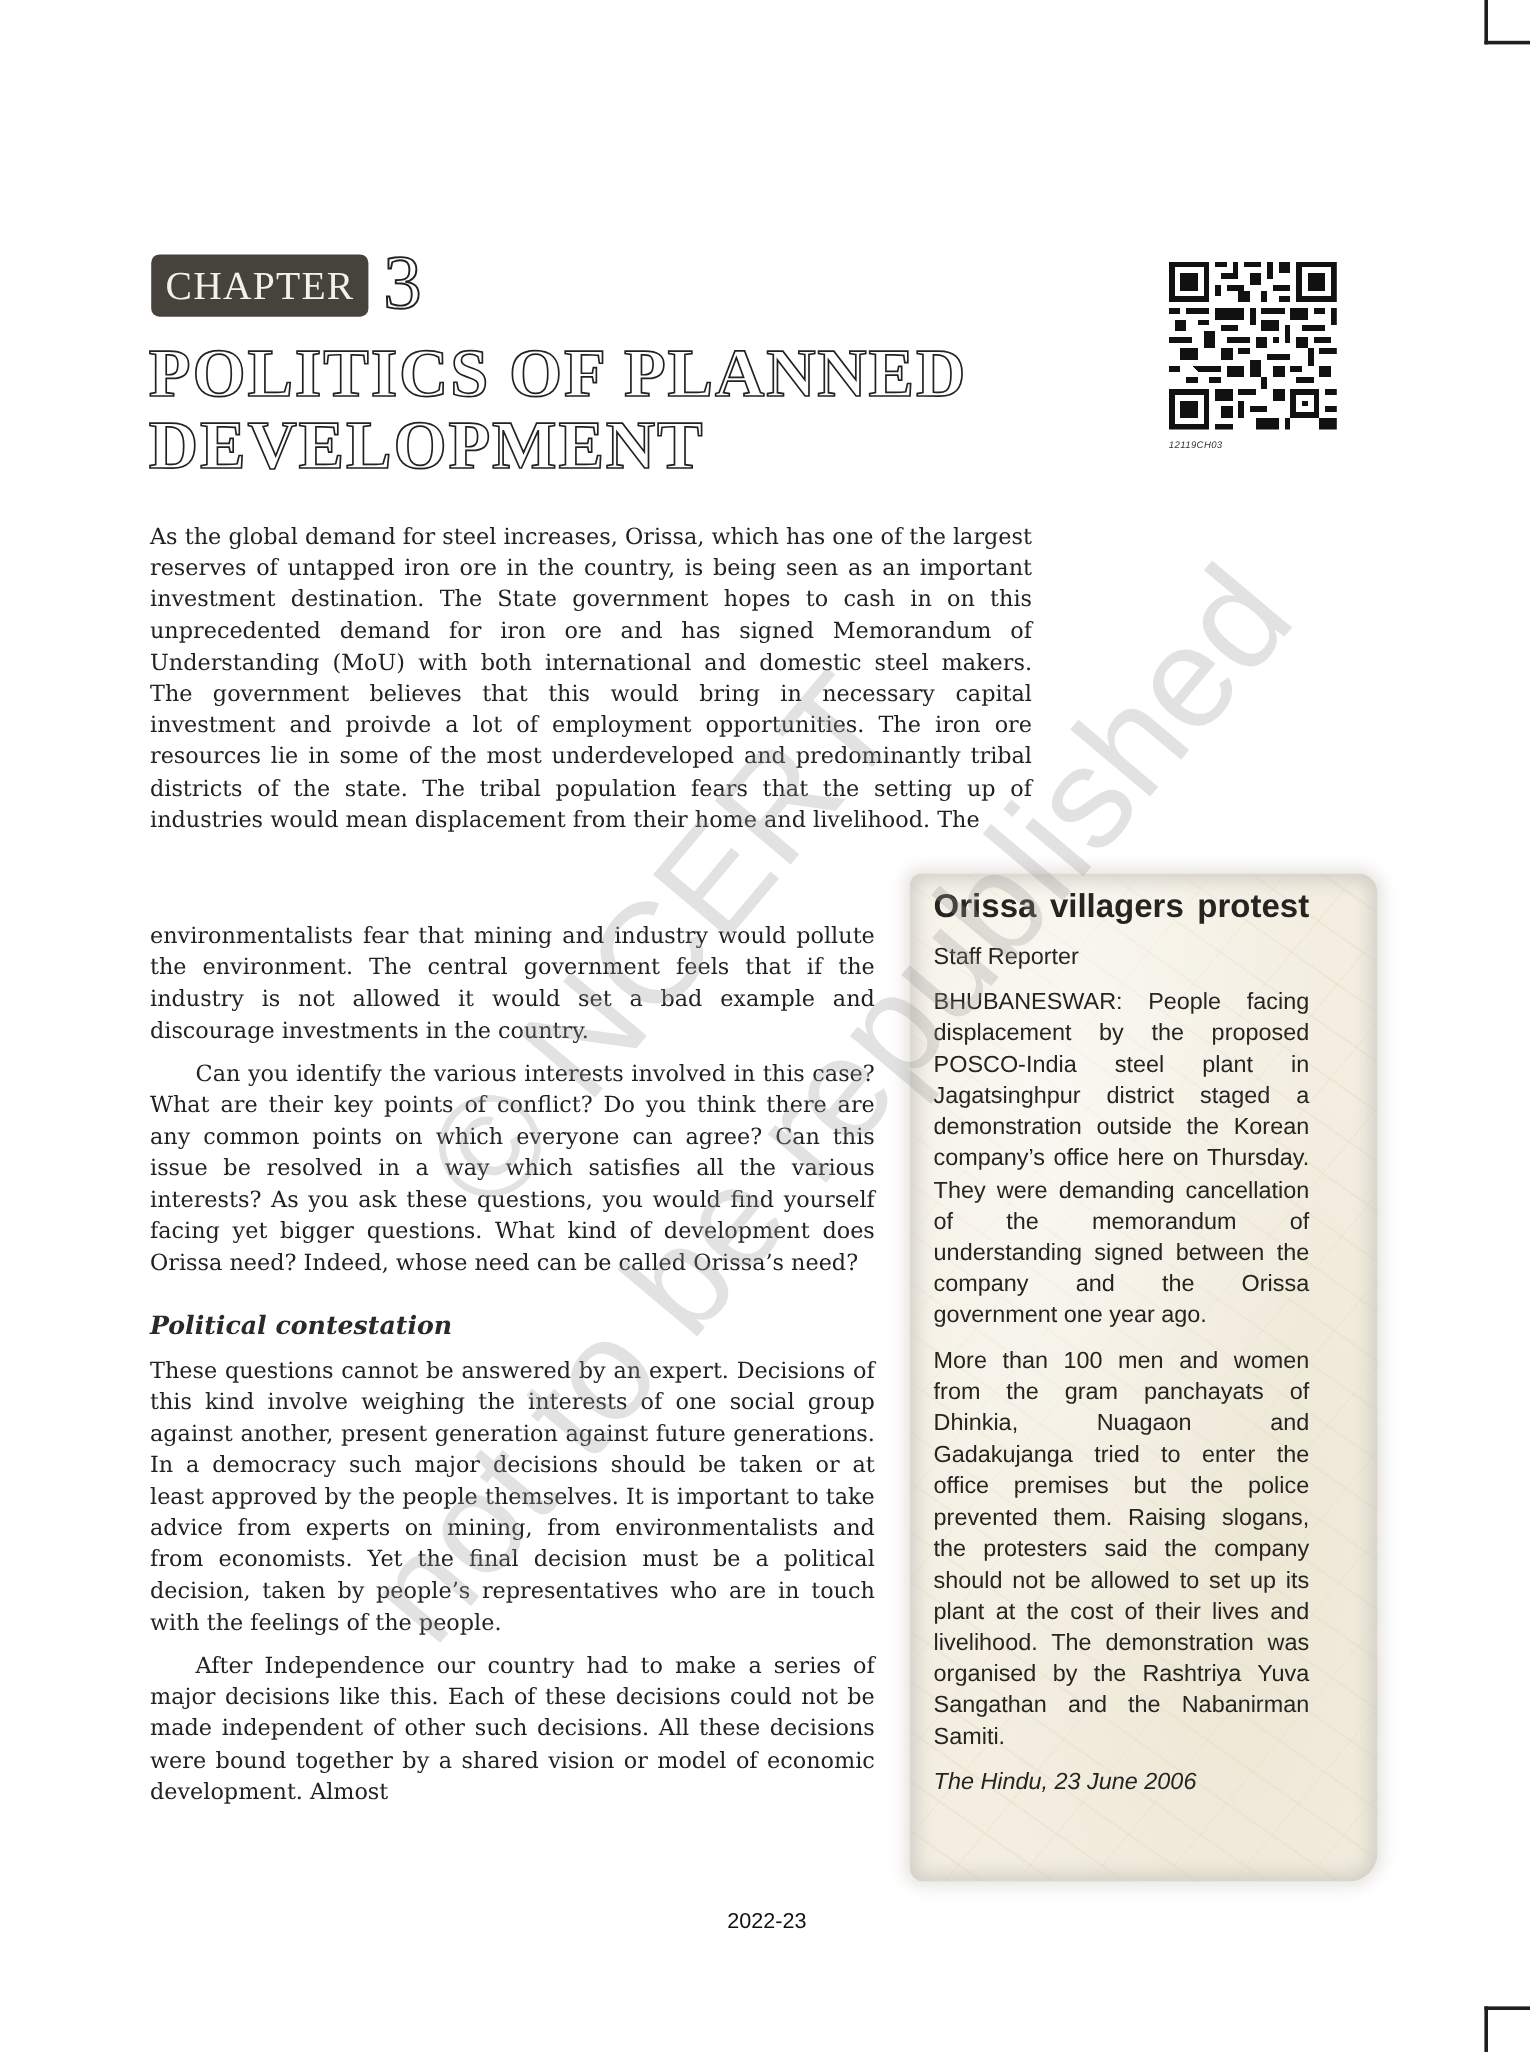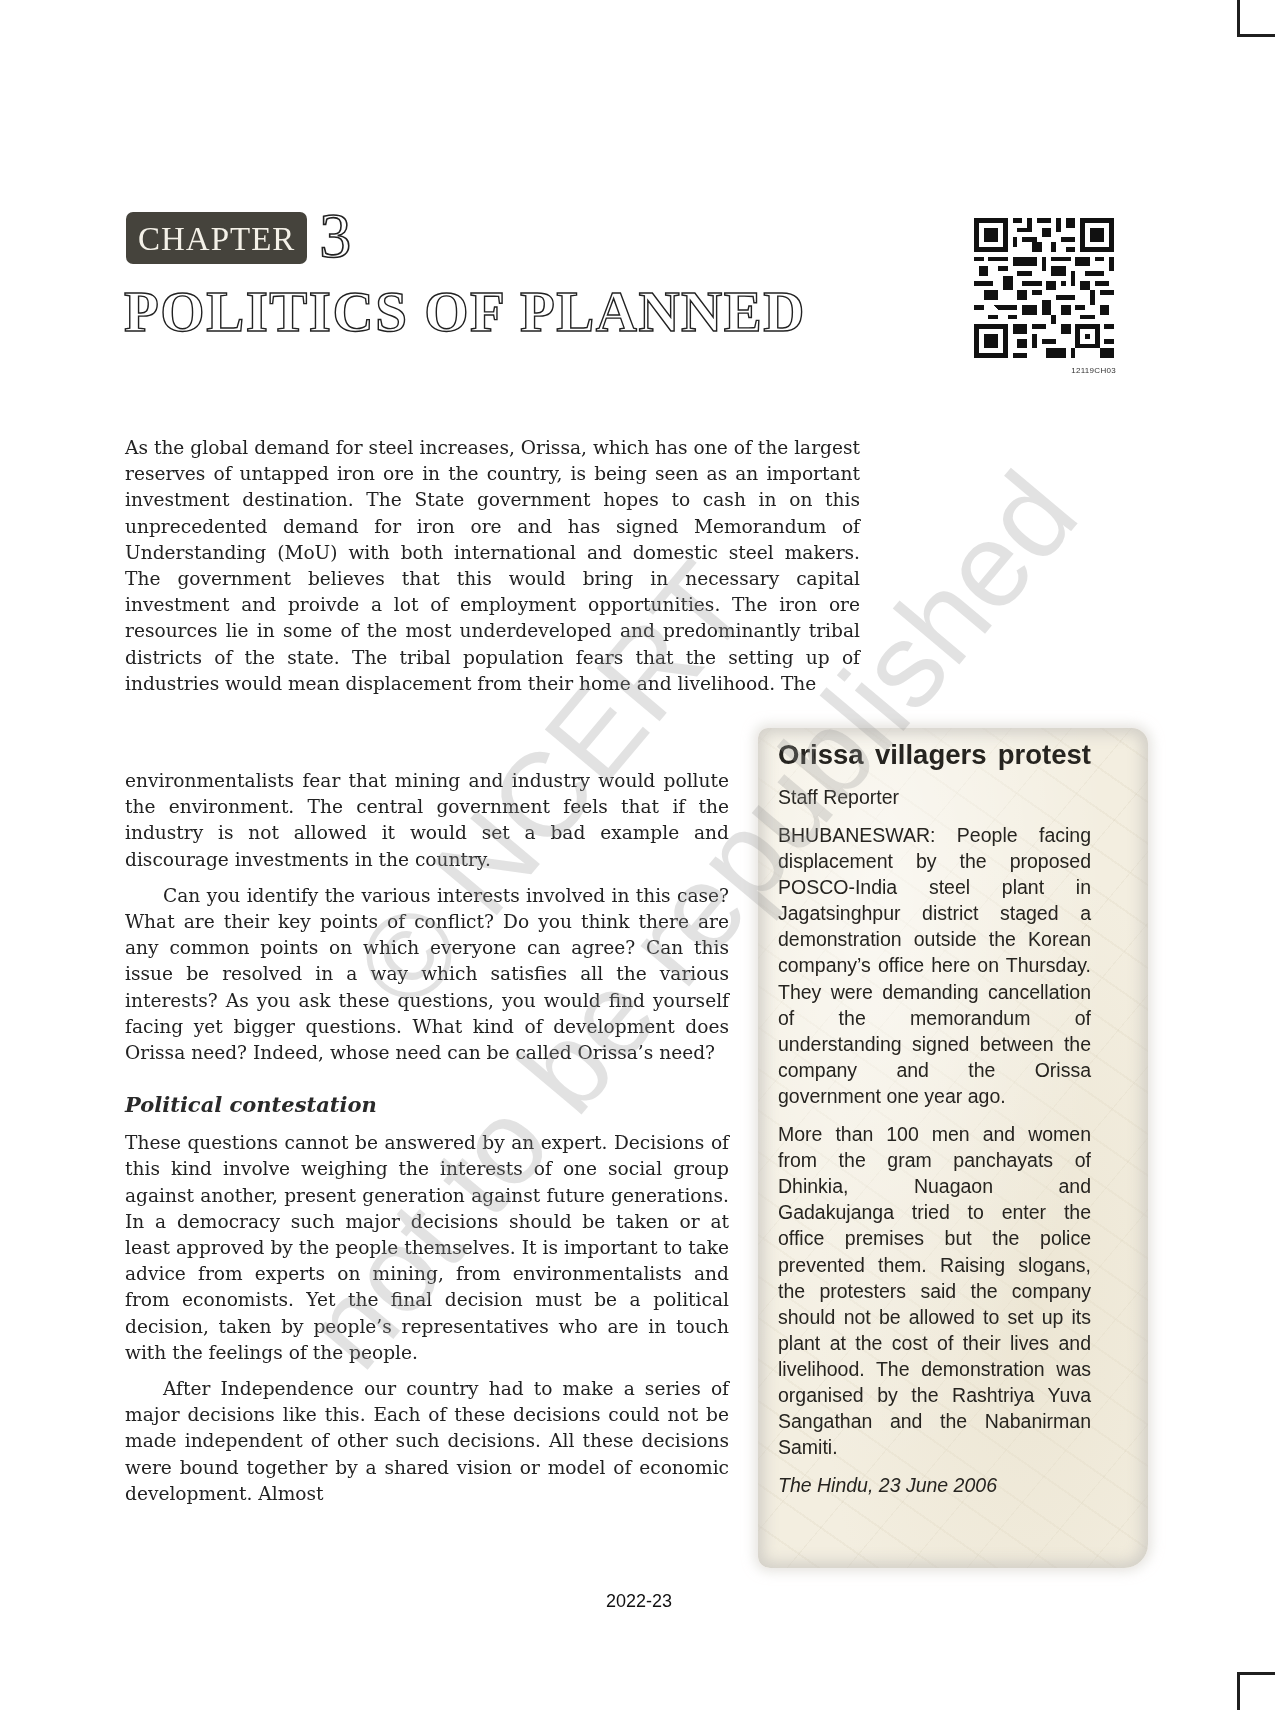--- a/index.html
+++ b/index.html
@@ -19,21 +19,21 @@
   .chapter-num {
     font-family: "Liberation Serif", serif; font-size: 64px; line-height: 56px;
     color: #fff; -webkit-text-stroke: 1.6px #222; margin-left: 12px; margin-top: -4px;
   }
   .page-title {
     position: absolute; left: 124px; top: 282px; width: 760px;
     font-family: "Liberation Serif", serif; font-size: 57px; line-height: 60px;
     letter-spacing: 1.5px; color: #fff; -webkit-text-stroke: 1.4px #222; text-transform: uppercase;
   }
 
-  .qr-block { position: absolute; left: 974px; top: 218px; width: 142px; text-align: right; }
+  .qr-block { position: absolute; left: 974px; top: 218px; width: 142px; text-align: left; font-style: italic; }
   .qr-code { width: 140px; height: 140px; display: block; }
   .qr-label { font-family: "Liberation Sans", sans-serif; font-size: 8px; color: #333; margin-top: 8px; letter-spacing: 0.3px; }
 
   .body-text { position: absolute; font-family: "DejaVu Serif", serif; font-size: 18.6px; line-height: 26.2px; text-align: justify; color: #222; }
   .body-text p { text-align: justify; }
   .para-wide { left: 125px; top: 435px; width: 735px; }
   .para-narrow { left: 125px; top: 768px; width: 604px; }
   .indent { text-indent: 38px; margin-top: 10px; }
   .section-heading {
     font-family: "DejaVu Serif", serif; font-style: italic; font-weight: bold; font-size: 21px;
@@ -75,20 +75,21 @@
 <div class="crop-mark crop-tr"></div>
 <div class="crop-mark crop-br"></div>
 
 <div class="chapter-row">
   <span class="chapter-badge">CHAPTER</span>
   <span class="chapter-num">3</span>
 </div>
 
 <h1 class="page-title">
   <span style="display:block">Politics of Planned</span>
+  <span style="display:block">Development</span>
 </h1>
 
 <div class="qr-block">
   <svg class="qr-code" viewBox="0 0 29 29" shape-rendering="crispEdges">
     <rect width="29" height="29" fill="#fff"></rect>
     <g fill="#111">
       <path d="M0 0h7v7h-7zM1 1v5h5v-5zM2 2h3v3h-3z"></path>
       <path d="M22 0h7v7h-7zM23 1v5h5v-5zM24 2h3v3h-3z"></path>
       <path d="M0 22h7v7h-7zM1 23v5h5v-5zM2 24h3v3h-3z"></path>
       <path d="M8 0h2v1h-2zM11 0h1v2h-1zM13 0h3v1h-3zM17 0h1v3h-1zM19 0h2v2h-2zM9 2h3v1h-3zM14 2h2v2h-2zM8 4h1v2h-1zM10 4h3v1h-3zM18 4h3v1h-3zM12 5h2v2h-2zM16 5h1v2h-1zM19 6h2v1h-2z"></path>

